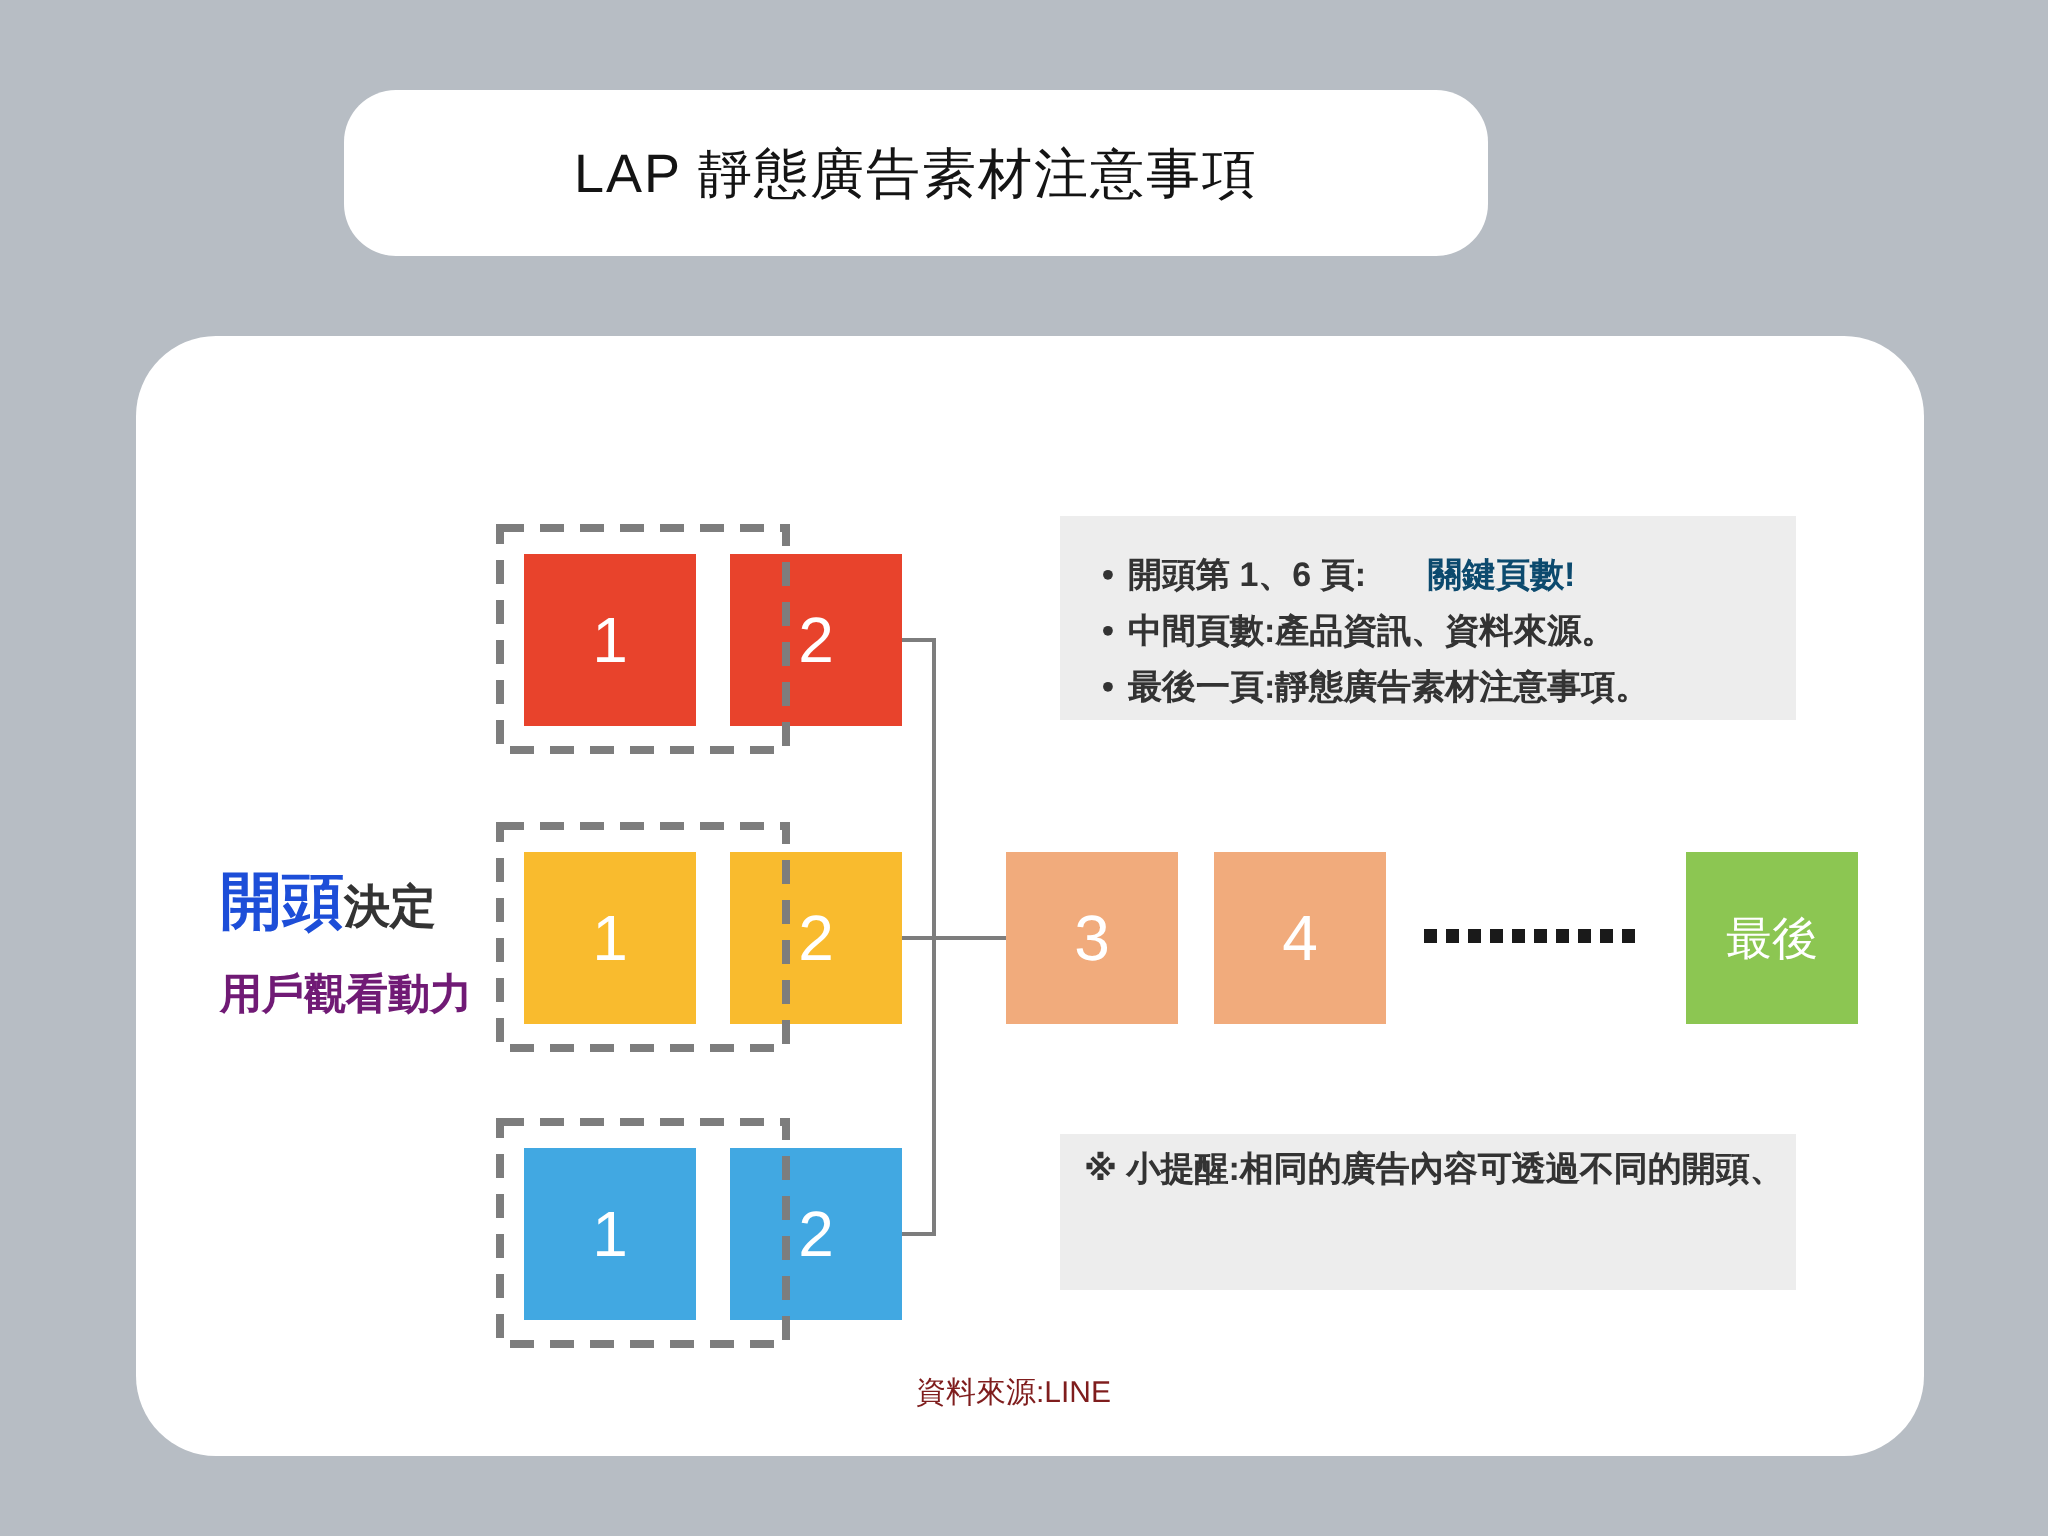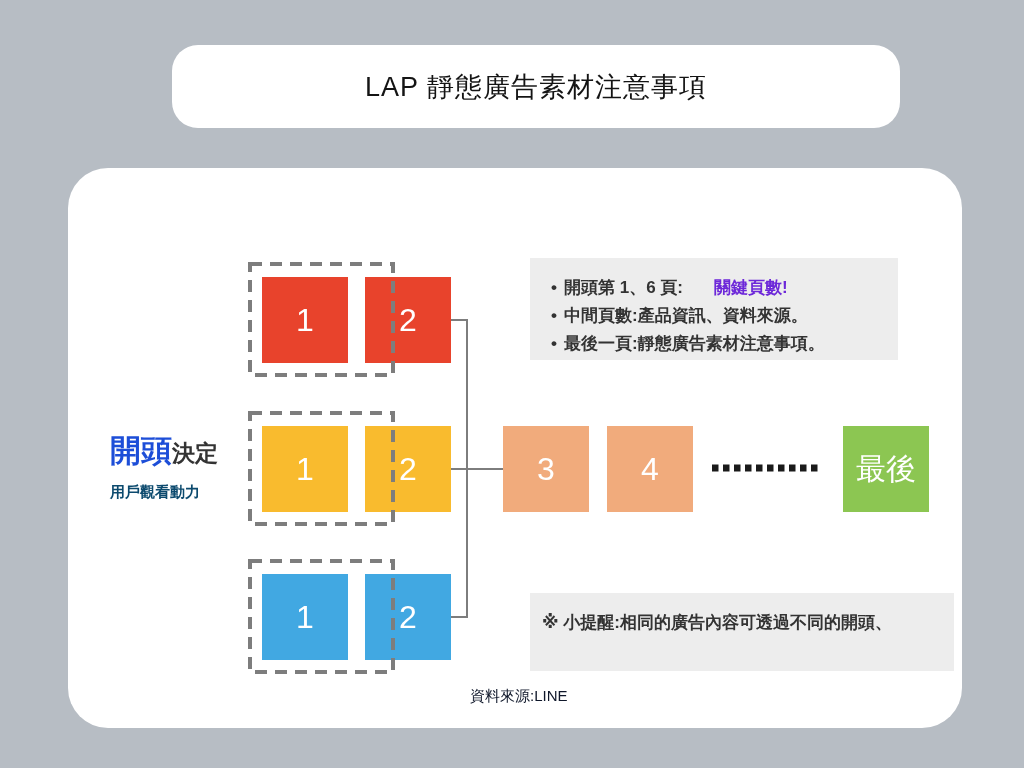--- a/index.html
+++ b/index.html
@@ -8,67 +8,67 @@
     background:#b7bdc4;
   }
   .stage{
     position:relative;
     width:1024px;height:768px;
     background:#b7bdc4;
     overflow:hidden;
   }
   
   .title-banner{
-    position:absolute;left:172px;top:45px;width:728px;height:83px;
+    position:absolute;left:172px;top:45px;width:572px;height:83px;
     background:#ffffff;border-radius:26px;
     display:flex;align-items:center;justify-content:center;
   }
   .title-banner span{
     font-size:27px;color:#141414;letter-spacing:1px;
   }
   
   .main-panel{
     position:absolute;left:68px;top:168px;width:894px;height:560px;
     background:#ffffff;border-radius:40px;
   }
   
   .left-label{position:absolute;left:110px;top:430px;}
   .left-label .line1{display:flex;align-items:baseline;}
   .lbl-em{font-size:31px;font-weight:700;color:#1d4ed8;}
   .lbl-rest{font-size:23px;font-weight:700;color:#333333;}
-  .lbl-line2{margin-top:11px;font-size:15px;font-weight:700;color:#0c4a6e;}
+  .lbl-line2{margin-top:11px;font-size:21px;font-weight:700;color:#701a75;}
   
   .sq{
     position:absolute;width:86px;height:86px;
     display:flex;align-items:center;justify-content:center;
     color:#ffffff;font-size:32px;z-index:1;
   }
   .sq.red{background:#e8432c;}
   .sq.yellow{background:#f9bb2e;}
   .sq.blue{background:#41a8e2;}
   .sq.salmon{background:#f1ab7c;}
-  .sq.greenf{background:#8cc652;font-size:30px;}
+  .sq.greenf{background:#8cc652;font-size:23px;}
   
   .overlay{
     position:absolute;left:0;top:0;z-index:2;pointer-events:none;
   }
   
   .gray-box{
     position:absolute;background:#ededed;color:#333333;
   }
   .notes-box{left:530px;top:258px;width:368px;height:102px;padding:16px 0 0 14px;box-sizing:border-box;}
   .bullet-row{display:flex;font-size:17px;font-weight:700;line-height:28px;}
   .bullet-dot{width:20px;text-align:center;flex:0 0 20px;}
-  .hl{color:#6d28d9;padding-left:31px;}
-  .tip-box{left:530px;top:593px;width:424px;height:78px;padding:16px 0 0 12px;box-sizing:border-box;}
+  .hl{color:#0c4a6e;padding-left:31px;}
+  .tip-box{left:530px;top:567px;width:368px;height:78px;padding:4px 0 0 12px;box-sizing:border-box;}
   .tip-box div{font-size:17px;font-weight:700;line-height:27px;}
   
   .source{
-    position:absolute;left:470px;top:687px;
-    font-size:15px;color:#0f172a;
+    position:absolute;left:458px;top:687px;
+    font-size:15px;color:#7f1d1d;
   }
 </style>
 </head>
 <body>
 
 <div class="stage">
 
   <div class="title-banner">
     <span>LAP 靜態廣告素材注意事項</span>
   </div>

